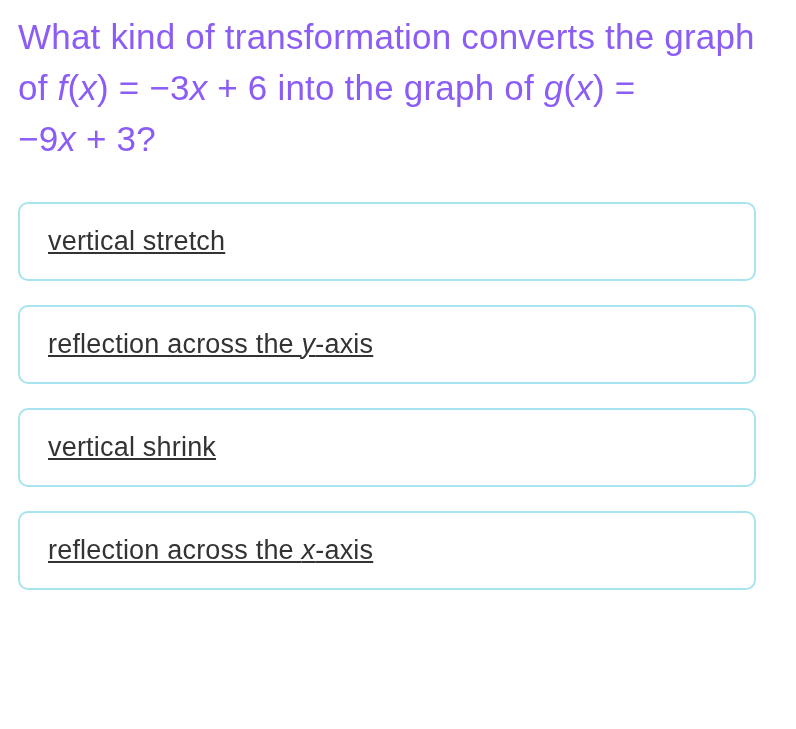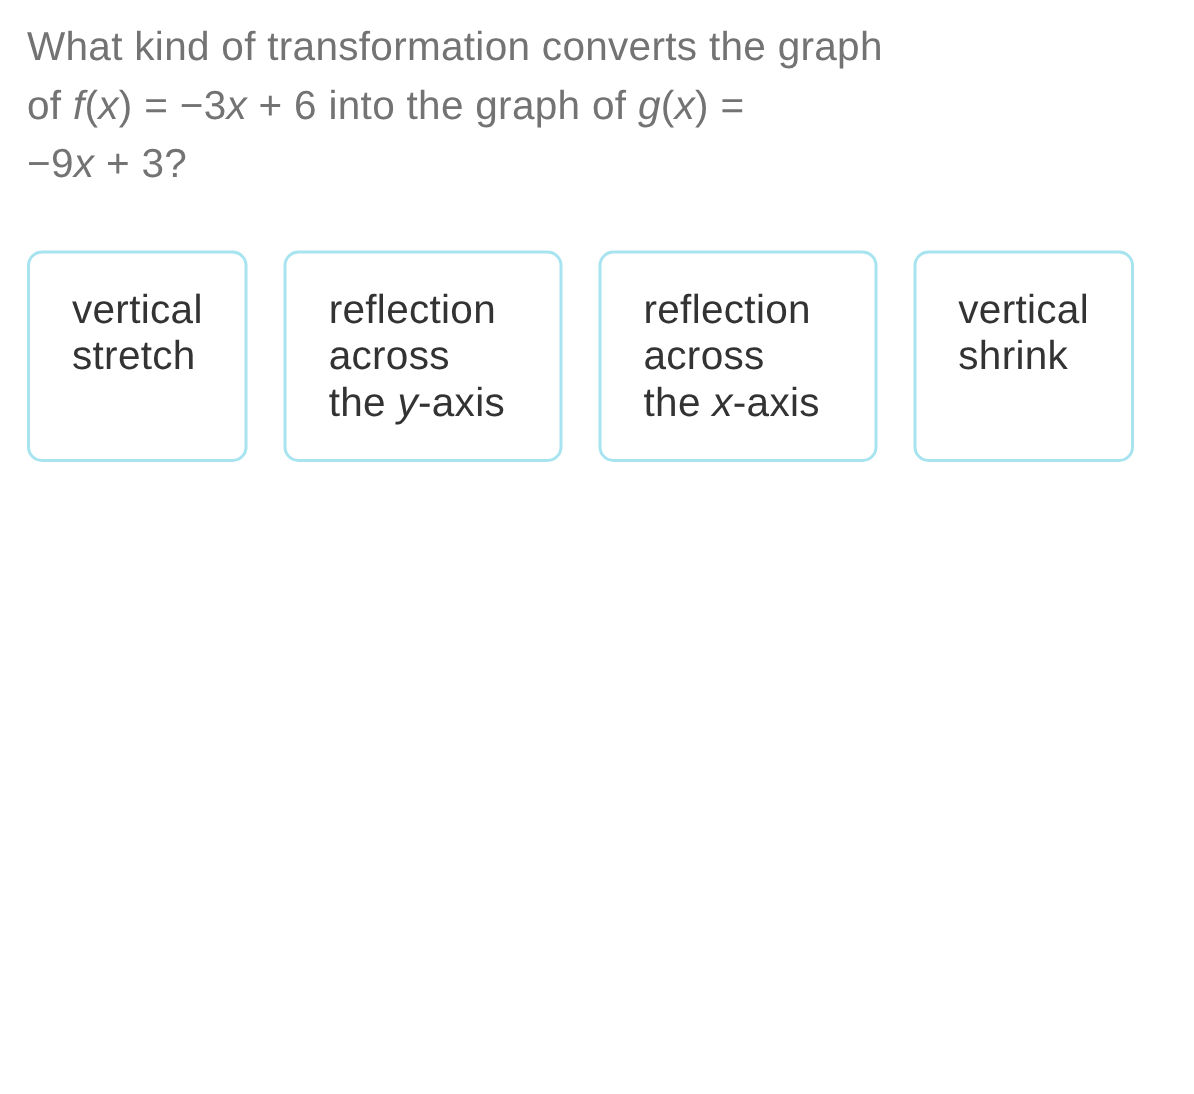--- a/index.html
+++ b/index.html
@@ -5,33 +5,34 @@
   * { box-sizing: border-box; margin: 0; padding: 0; }
   body {
     font-family: Verdana, Geneva, sans-serif;
     background: #ffffff;
     width: 796px;
     height: 729px;
     padding: 12px 18px;
     color: #333333;
   }
   .question {
-    font-size: 27px;
+    font-size: 35px;
     line-height: 1.45;
-    color: #737373;
+    color: #8b5cf6;
     margin-bottom: 38px;
     letter-spacing: 0.2px;
   }
   .question .fn { font-style: italic; }
   .question .var { font-style: italic; }
   .options {
     display: flex;
-    flex-direction: row;
+    flex-direction: column;
     gap: 24px;
     width: 738px;
+    text-decoration: underline;
   }
   .option {
     border: 2px solid #a8e4ef;
     border-radius: 10px;
     padding: 22px 28px;
     font-size: 27px;
     color: #333333;
     cursor: pointer;
     background: #ffffff;
     letter-spacing: 0.2px;
@@ -48,18 +49,18 @@
 </div>
 
 <div class="options">
   <div class="option">
     <span>vertical stretch</span>
   </div>
   <div class="option">
     <span>reflection across the </span><span class="var">y</span><span>-axis</span>
   </div>
   <div class="option">
-    <span>reflection across the </span><span class="var">x</span><span>-axis</span>
+    <span>vertical shrink</span>
   </div>
   <div class="option">
-    <span>vertical shrink</span>
+    <span>reflection across the </span><span class="var">x</span><span>-axis</span>
   </div>
 </div>
 
 </body></html>

